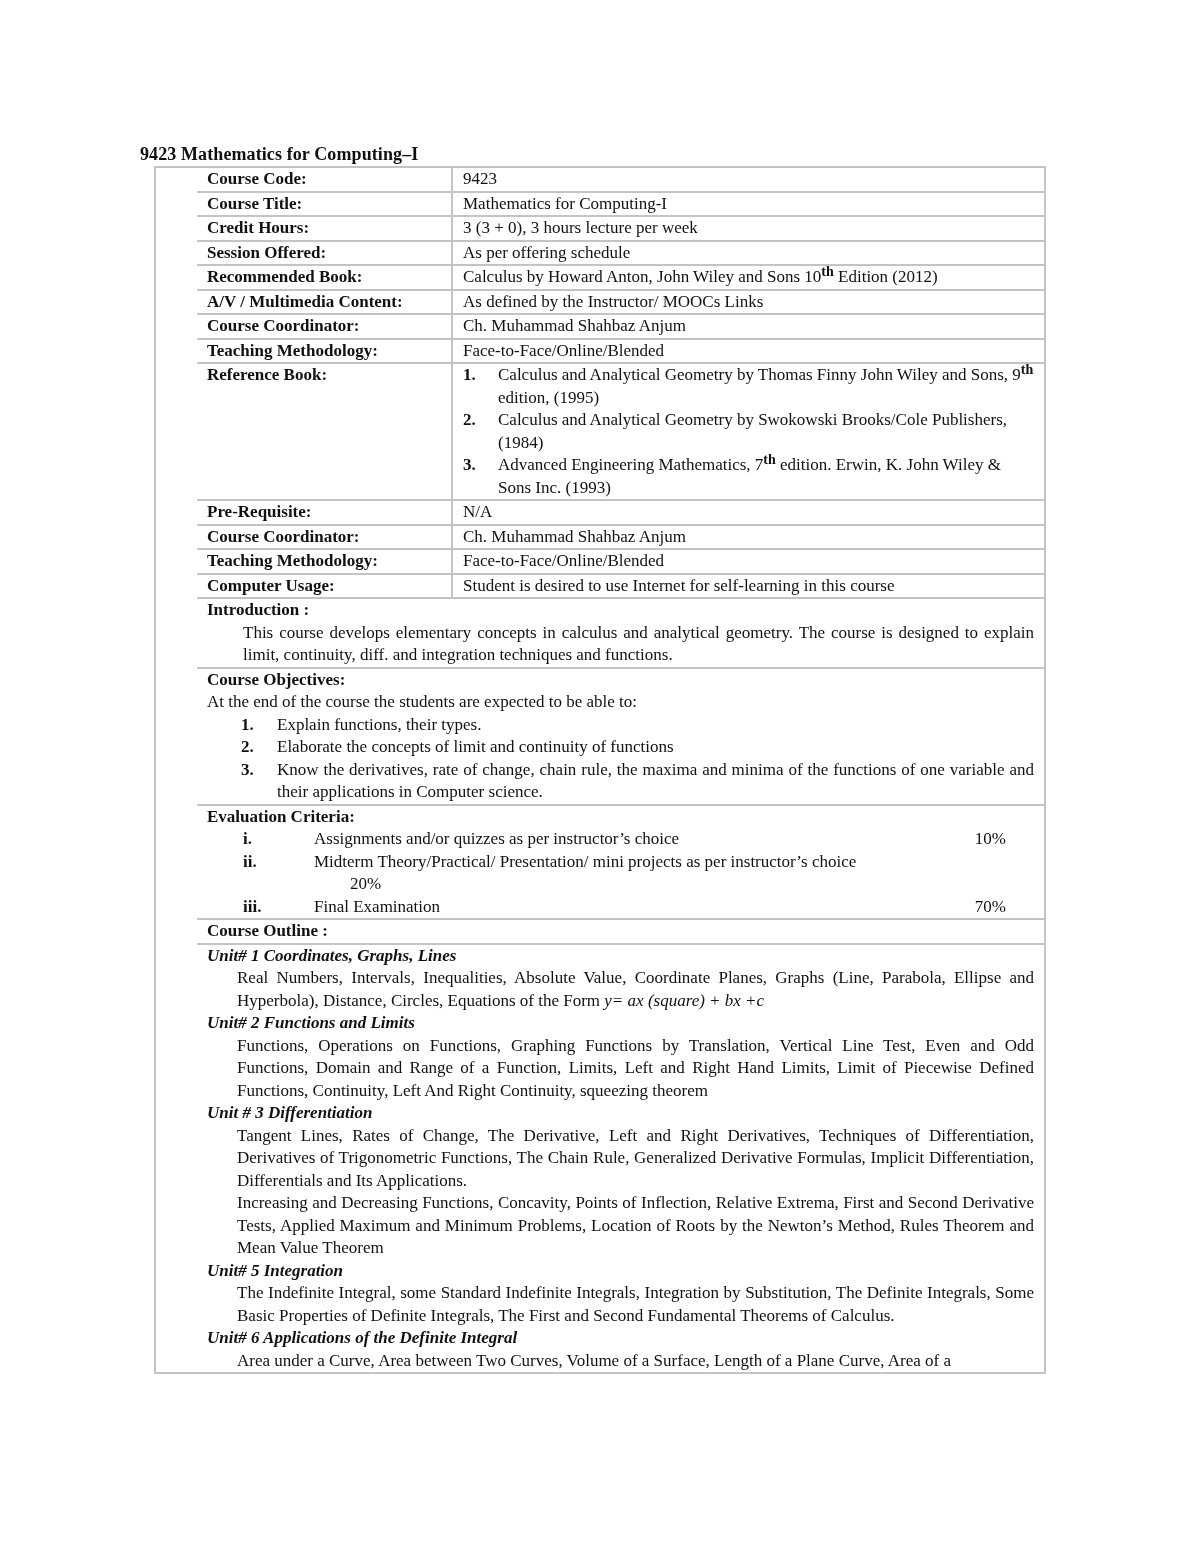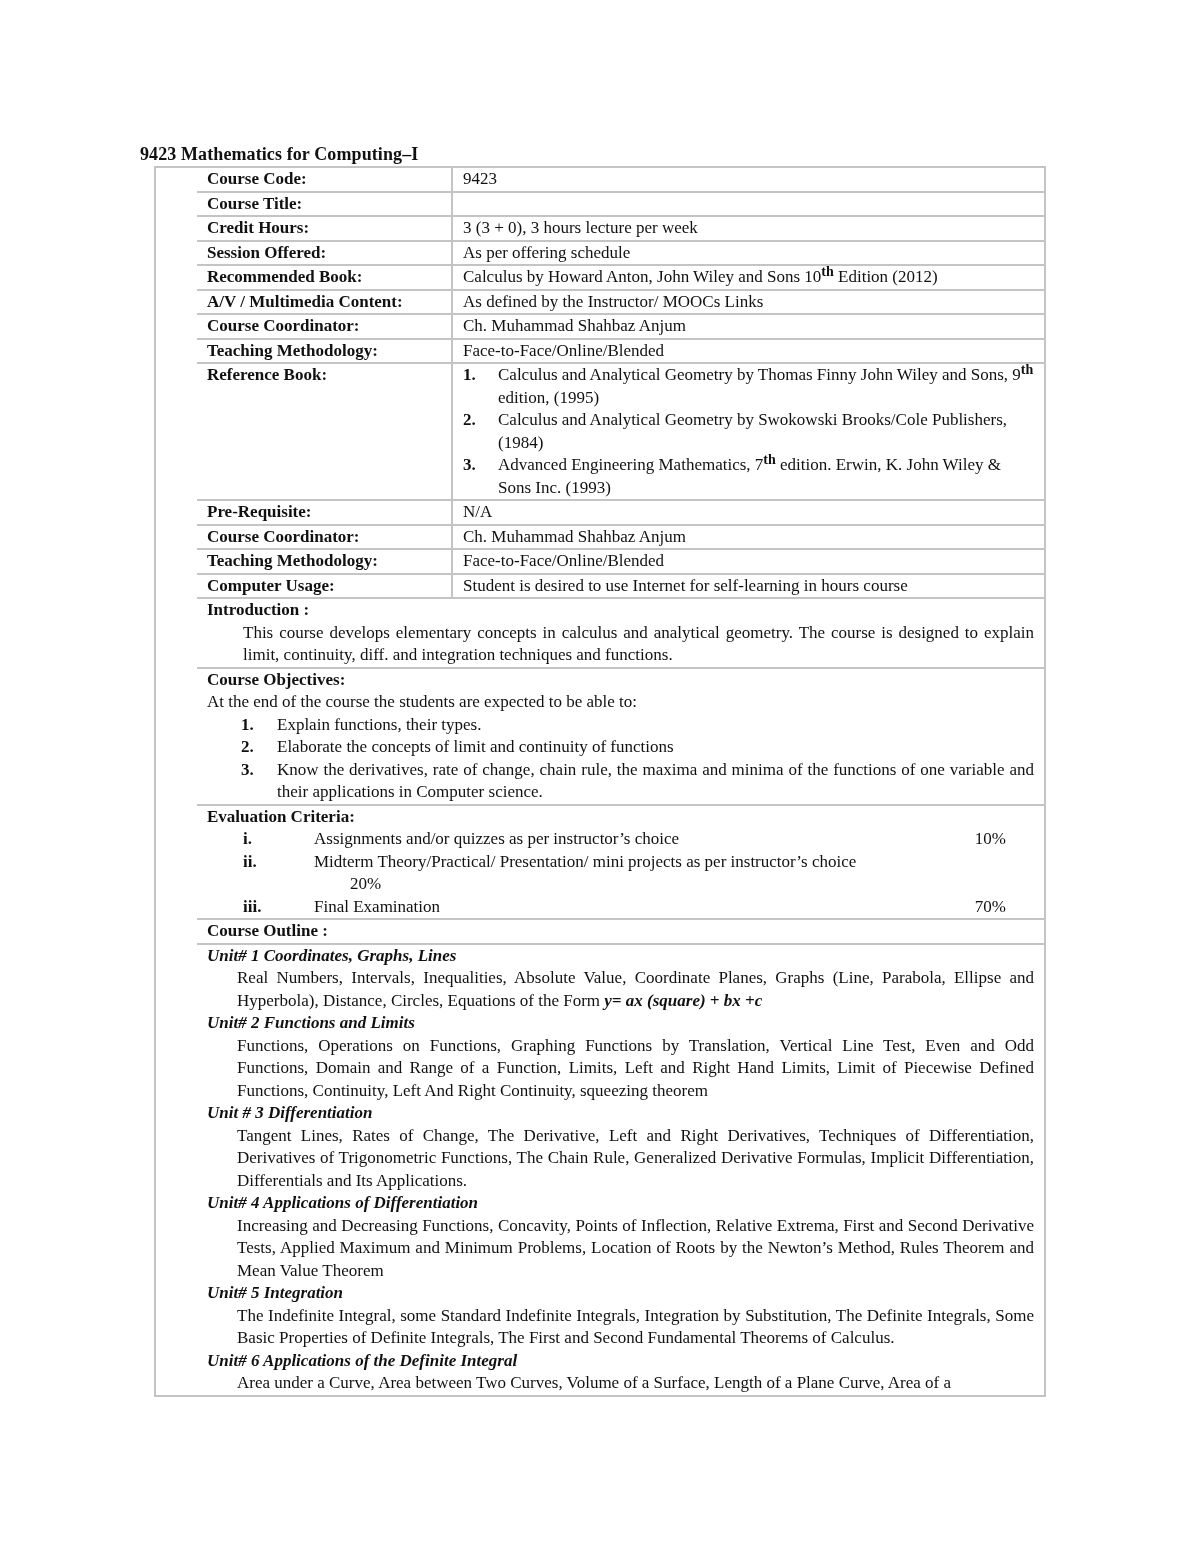--- a/index.html
+++ b/index.html
@@ -36,35 +36,36 @@
   .obj-list li { display: flex; padding-left: 34px; text-align: justify; }
   .obj-list .num { width: 36px; font-weight: bold; flex-shrink: 0; }
   .eval-list { margin: 0; padding: 0; list-style: none; }
   .eval-list li { display: flex; padding-left: 36px; }
   .eval-list .num { width: 71px; font-weight: bold; flex-shrink: 0; }
   .eval-list .desc { width: 670px; }
   .eval-list .pct { width: 60px; }
   .wrap-pct { padding-left: 107px; text-align: right; }
   .unit-head { font-weight: bold; font-style: italic; }
   .unit-body { padding-left: 30px; text-align: justify; }
-  .formula { font-weight: bold; font-style: italic; }
+  .formula { font-weight: normal; font-style: italic; }
 </style>
 </head>
 <body>
 
 <div class="page-title">9423 Mathematics for Computing–I</div>
 
 <div class="doc-table">
 
   <div class="row">
     <div class="cell-label">Course Code:</div>
     <div class="cell-value">9423</div>
   </div>
   <div class="row">
     <div class="cell-label">Course Title:</div>
+    <div class="cell-value">Mathematics for Computing-I</div>
   </div>
   <div class="row">
     <div class="cell-label">Credit Hours:</div>
     <div class="cell-value">3 (3 + 0), 3 hours lecture per week</div>
   </div>
   <div class="row">
     <div class="cell-label">Session Offered:</div>
     <div class="cell-value">As per offering schedule</div>
   </div>
   <div class="row">
@@ -111,21 +112,21 @@
   <div class="row">
     <div class="cell-label">Course Coordinator:</div>
     <div class="cell-value">Ch. Muhammad Shahbaz Anjum</div>
   </div>
   <div class="row">
     <div class="cell-label">Teaching Methodology:</div>
     <div class="cell-value">Face-to-Face/Online/Blended</div>
   </div>
   <div class="row">
     <div class="cell-label">Computer Usage:</div>
-    <div class="cell-value">Student is desired to use Internet for self-learning in hours course</div>
+    <div class="cell-value">Student is desired to use Internet for self-learning in this course</div>
   </div>
 
   <div class="row">
     <div class="full">
       <div class="bold">Introduction :</div>
       <div class="intro-text">This course develops elementary concepts in calculus and analytical geometry. The course is designed to explain limit, continuity, diff. and integration techniques and functions.</div>
     </div>
   </div>
 
   <div class="row">
@@ -186,21 +187,20 @@
       </div>
       <div>
         <div class="unit-head">Unit# 2  Functions and Limits</div>
         <div class="unit-body">Functions, Operations on Functions, Graphing Functions by Translation, Vertical Line Test, Even and Odd Functions, Domain and Range of a Function, Limits, Left and Right Hand Limits, Limit of Piecewise Defined Functions, Continuity, Left And Right Continuity, squeezing theorem</div>
       </div>
       <div>
         <div class="unit-head">Unit # 3 Differentiation</div>
         <div class="unit-body">Tangent Lines, Rates of Change, The Derivative, Left and Right Derivatives, Techniques of Differentiation, Derivatives of Trigonometric Functions, The Chain Rule, Generalized Derivative Formulas, Implicit Differentiation, Differentials and Its Applications.</div>
       </div>
       <div>
-        <div class="unit-head">Unit# 4  Applications of Differentiation</div>
         <div class="unit-body">Increasing and Decreasing Functions, Concavity, Points of Inflection, Relative Extrema, First and Second Derivative Tests, Applied Maximum and Minimum Problems, Location of Roots by the Newton’s Method, Rules Theorem and Mean Value Theorem</div>
       </div>
       <div>
         <div class="unit-head">Unit# 5  Integration</div>
         <div class="unit-body">The Indefinite Integral, some Standard Indefinite Integrals, Integration by Substitution, The Definite Integrals, Some Basic Properties of Definite Integrals, The First and Second Fundamental Theorems of Calculus.</div>
       </div>
       <div>
         <div class="unit-head">Unit# 6  Applications of the Definite Integral</div>
         <div class="unit-body">Area under a Curve, Area between Two Curves, Volume of a Surface, Length of a Plane Curve, Area of a</div>
       </div>

